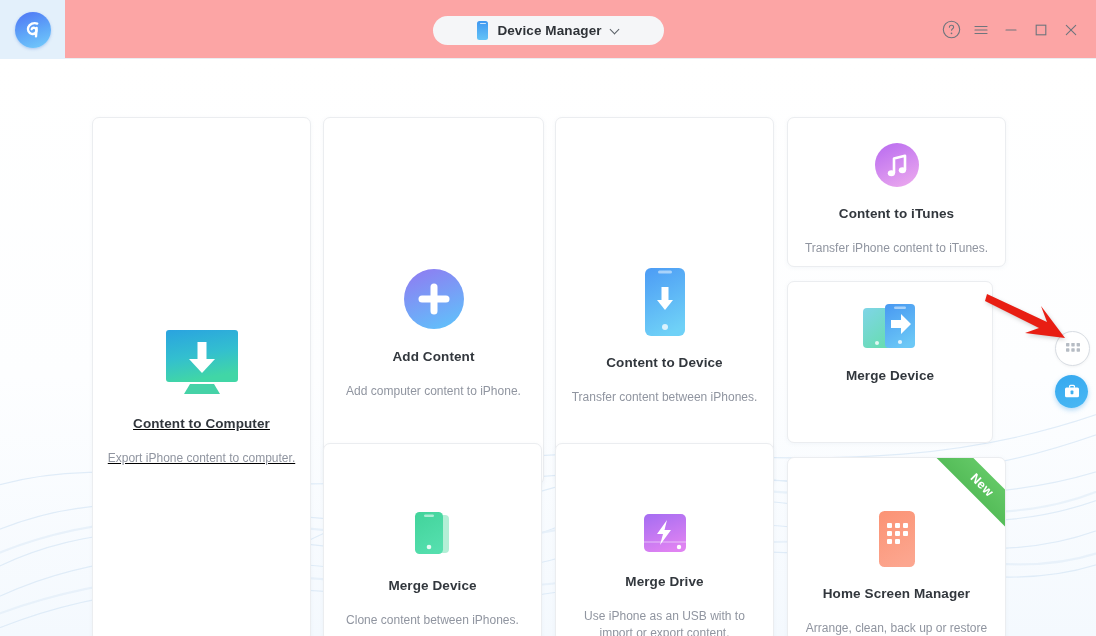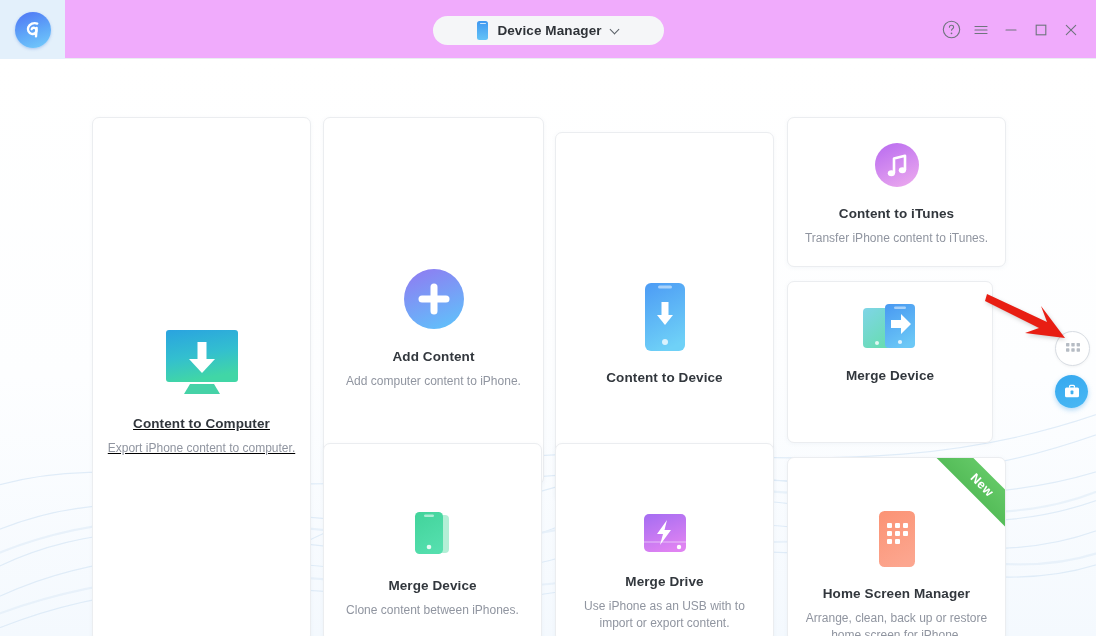--- a/index.html
+++ b/index.html
@@ -18,21 +18,21 @@
     position: absolute;
     left: 0; top: 60px; right: 0; bottom: 0;
     background: linear-gradient(180deg, #ffffff 0%, #fdfeff 55%, #f4f9fe 100%);
     overflow: hidden;
   }
   .app-bg svg { position: absolute; left: 0; bottom: 0; width: 1096px; height: 360px; }
 
   
   .titlebar {
     position: absolute; left: 0; top: 0; width: 1096px; height: 59px;
-    background: #f0abfc;
+    background: #fca5a5;
     border-bottom: 1px solid #eaeef2;
     box-sizing: border-box;
   }
   .logo-box {
     position: absolute; left: 0; top: 0; width: 65px; height: 59px;
     background: #e3f0fb;
     display: flex; align-items: center; justify-content: center;
   }
   .logo-circle {
     width: 36px; height: 36px; border-radius: 50%;
@@ -94,33 +94,33 @@
   .card-inner{
     position:absolute; left:0; right:0;
     display:flex; flex-direction:column; align-items:center;
   }
   .card-icon { margin-bottom: 14px; }
   .card-title {
     font-size: 13.5px; font-weight: 700; color: #32373d;
     letter-spacing: .1px; text-align:center;
   }
   .card-desc {
-    margin-top: 9px;
+    margin-top: 19px;
     font-size: 12px; color: #9095a0; line-height: 17px;
     text-align:center; max-width: 195px;
   }
 
   
   #card-content-computer { left: 92px;  top: 58px;  width: 219px; height: 525px; }
   #card-content-computer .card-inner { top: 208px; text-decoration: underline; }
 
   #card-add-content     { left: 323px; top: 58px;  width: 221px; height: 368px; }
   #card-add-content .card-inner { top: 149px; }
 
-  #card-content-device  { left: 555px; top: 73px;  width: 219px; height: 368px; }
+  #card-content-device  { left: 555px; top: 58px;  width: 219px; height: 368px; }
   #card-content-device .card-inner { top: 149px; }
 
   #card-content-itunes  { left: 787px; top: 58px;  width: 219px; height: 150px; }
   #card-content-itunes .card-inner { top: 24px; }
 
   #card-merge-device    { left: 787px; top: 222px; width: 206px; height: 162px; }
   #card-merge-device .card-inner { top: 20px; }
 
   #card-clone-device    { left: 323px; top: 384px; width: 219px; height: 199px; }
   #card-clone-device .card-inner { top: 66px; }
@@ -294,20 +294,21 @@
             </linearGradient>
           </defs>
           <rect x="2" y="1" width="40" height="68" rx="6" fill="url(#g-phone-d)"></rect>
           <rect x="15" y="3.5" width="14" height="3" rx="1.5" fill="rgba(255,255,255,.5)"></rect>
           <circle cx="22" cy="60" r="3" fill="rgba(255,255,255,.75)"></circle>
           <path d="M22 20 v14" stroke="#ffffff" stroke-width="7" stroke-linecap="butt"></path>
           <path d="M14 33 L22 43 L30 33 Z" fill="#ffffff"></path>
         </svg>
       </div>
       <div class="card-title">Content to Device</div>
+      <div class="card-desc">Transfer content between iPhones.</div>
     </div>
   </div>
 
   <div class="card" id="card-content-itunes">
     <div class="card-inner">
       <div class="card-icon">
         <svg width="46" height="46" viewBox="0 0 46 46" aria-hidden="true">
           <defs>
             <linearGradient id="g-itunes" x1="0.2" y1="0" x2="0.7" y2="1">
               <stop offset="0%" stop-color="#bb6ef0"></stop>

